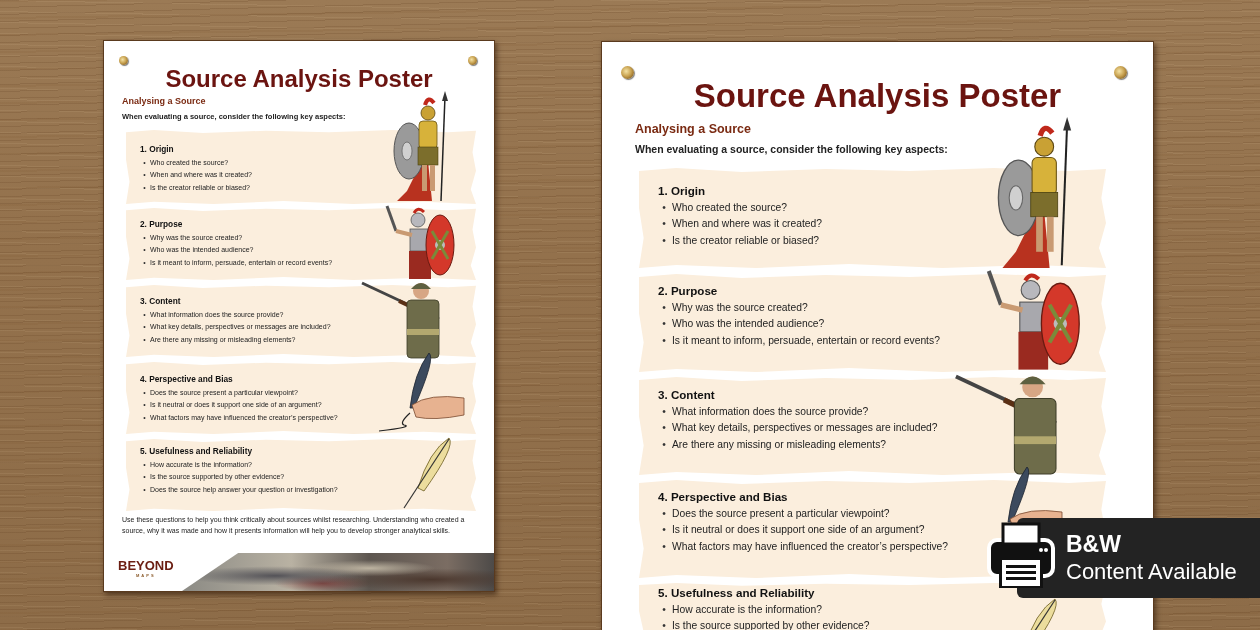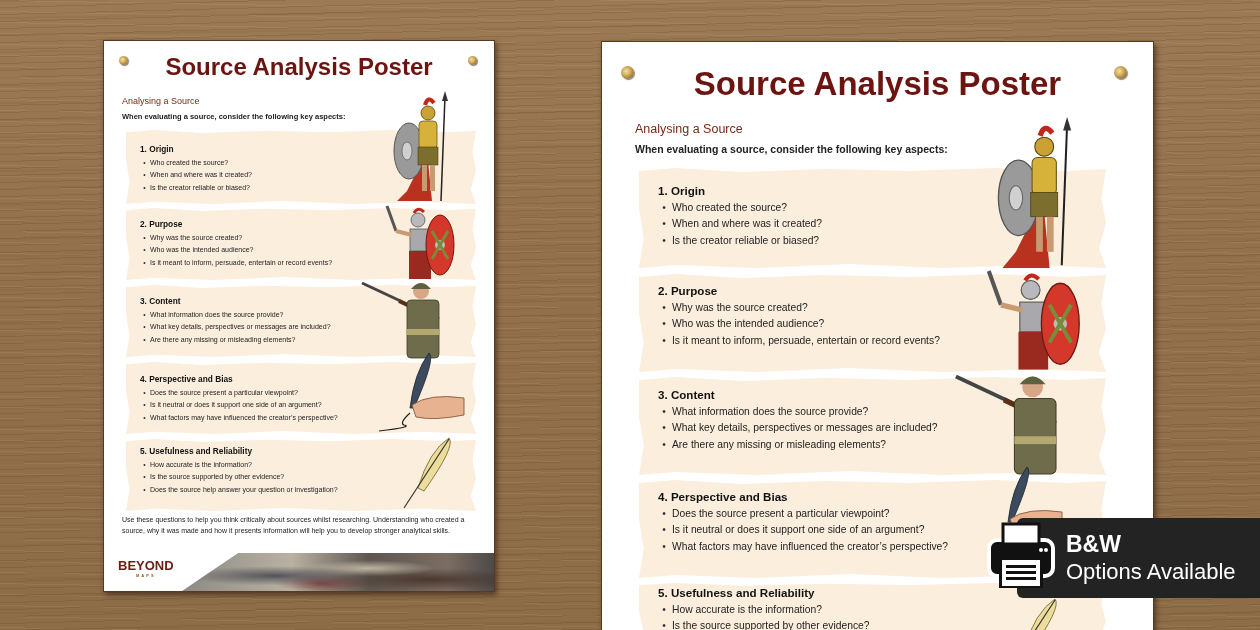--- a/index.html
+++ b/index.html
@@ -18,23 +18,23 @@
     border:1px solid #5a3a1e;
     overflow:hidden;
   }
   .pin {
     position:absolute; border-radius:50%;
     background: radial-gradient(circle at 40% 40%, #f4e2a4 0%, #c9a352 45%, #8a6323 80%, #4b3413 100%);
     box-shadow: 1px 1px 1px rgba(0,0,0,0.5);
   }
   .title {
     position:absolute; left:0; right:0; text-align:center;
-    color:#6b1410; font-weight:bold; font-family:"Liberation Sans", sans-serif;
-  }
-  .h-analysing { position:absolute; color:#7a2a12; font-weight:normal; font-family:"Liberation Sans", sans-serif; }
+    color:#6b1410; font-weight:bold; font-family:"Liberation Sans", sans-serif;margin-top:12px;
+  }
+  .h-analysing { position:absolute; color:#7a2a12; font-weight:bold; font-family:"Liberation Sans", sans-serif; }
   .intro { position:absolute; color:#222; font-family:"Liberation Sans", sans-serif;font-weight:bold; }
   .band {
     position:absolute; background:#fbeedd;
     clip-path: polygon(0% 3%, 8% 0%, 22% 4%, 40% 1%, 58% 3%, 76% 0%, 92% 3%, 100% 1%, 99% 30%, 100% 55%, 98.5% 80%, 100% 100%, 85% 97%, 65% 100%, 45% 96%, 25% 100%, 8% 97%, 0% 100%, 1% 70%, 0% 40%);
   }
   .sec { position:absolute; font-family:"Liberation Sans", sans-serif; color:#111; }
   .sec .heading { font-weight:bold; color:#111; }
   .sec ul { margin:0; padding:0; list-style:none; }
   .sec li { position:relative; color:#222; }
   .sec li::before { content:"•"; position:absolute; left:-0.95em; color:#333; }
@@ -277,13 +277,13 @@
     <rect x="16" y="38" width="44" height="30" fill="#111"></rect>
     <rect x="19" y="40" width="38" height="26" fill="#fff"></rect>
     <rect x="23" y="45" width="30" height="3" fill="#111"></rect>
     <rect x="23" y="51" width="30" height="3" fill="#111"></rect>
     <rect x="23" y="57" width="30" height="3" fill="#111"></rect>
     <circle cx="58" cy="30" r="2" fill="#fff"></circle>
     <circle cx="63" cy="30" r="2" fill="#fff"></circle>
   </svg>
 </div>
 <div class="bw-line1">B&amp;W</div>
-<div class="bw-line2">Options Available</div>
+<div class="bw-line2">Content Available</div>
 
 </body></html>

